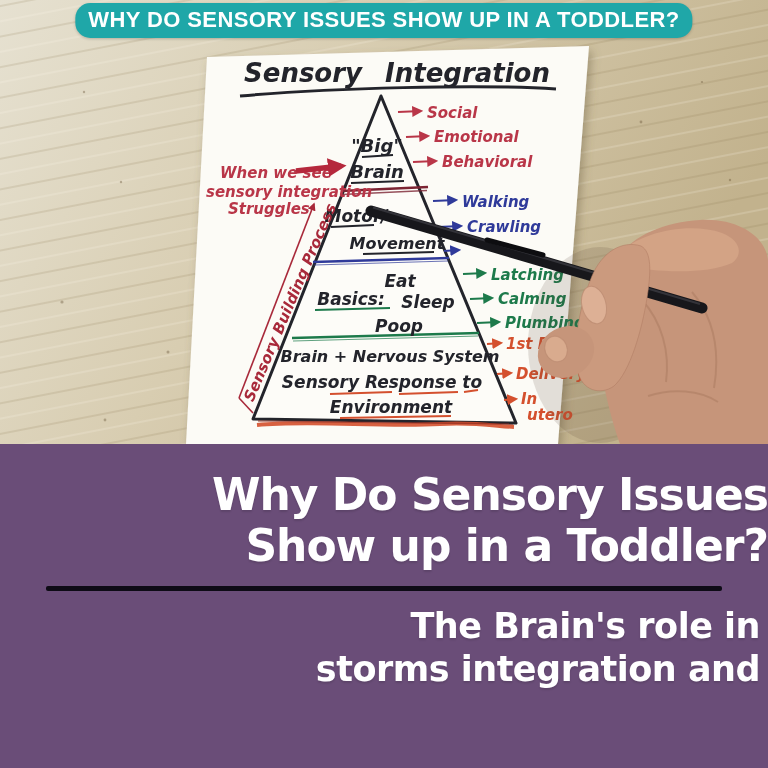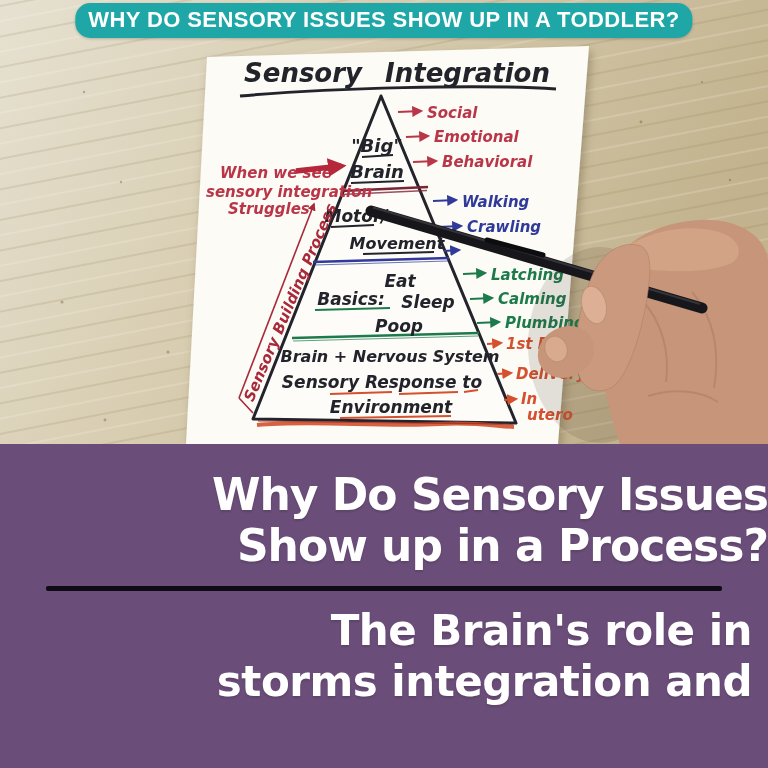--- a/index.html
+++ b/index.html
@@ -11,21 +11,21 @@
           background:#1fa7a8;color:#fff;
           font:bold 22px/1 "Liberation Sans",sans-serif;letter-spacing:.4px;
           padding:6px 13px 7px;border-radius:15px;white-space:nowrap;
           box-shadow:0 1px 3px rgba(0,0,0,.2);}
   .caption{position:absolute;left:0;top:444px;width:768px;height:391px;
            background:#6a4d78;color:#fff;text-align:right;}
   .caption .heading{margin:25px 0 0;font-weight:800;font-size:44px;line-height:1.16;
                     letter-spacing:-1px;font-family:"DejaVu Sans",sans-serif;
                     text-shadow:0 2px 2px rgba(0,0,0,.12);}
   .caption .divider{width:676px;height:5px;background:#0e0b16;margin:15px auto 0;border-radius:2px;}
-  .caption .sub{margin:14px 16px 0;font-weight:800;font-size:42px;line-height:1.22;
+  .caption .sub{margin:14px 8px 0;font-weight:800;font-size:35px;line-height:1.22;
                 letter-spacing:-.5px;font-family:"DejaVu Sans",sans-serif;
                 text-shadow:0 2px 2px rgba(0,0,0,.12);}
   .hline{display:block}
   
   svg text{font-family:"DejaVu Sans",sans-serif;font-style:italic;}
   .ink{fill:#23242b}.red{fill:#b93648}.blue{fill:#2f3a9a}
   .green{fill:#1d7a4b}.orange{fill:#d4502e}.maroon{fill:#a8293a}
   .c{text-anchor:middle}
   .t15{font-size:15px;font-weight:600}
   .t16{font-size:16px;font-weight:600}
@@ -220,21 +220,21 @@
     </svg>
 
     <div class="banner">
       <span>WHY DO SENSORY ISSUES SHOW UP IN A TODDLER?</span>
     </div>
   </div>
 
   <section class="caption">
     <div class="heading">
       <span class="hline">Why Do Sensory Issues</span>
-      <span class="hline">Show up in a Process?</span>
+      <span class="hline">Show up in a Toddler?</span>
     </div>
     <div class="divider"></div>
     <div class="sub">
       <span class="hline">The Brain's role in</span>
       <span class="hline">storms integration and</span>
     </div>
   </section>
 
 </div>
 

